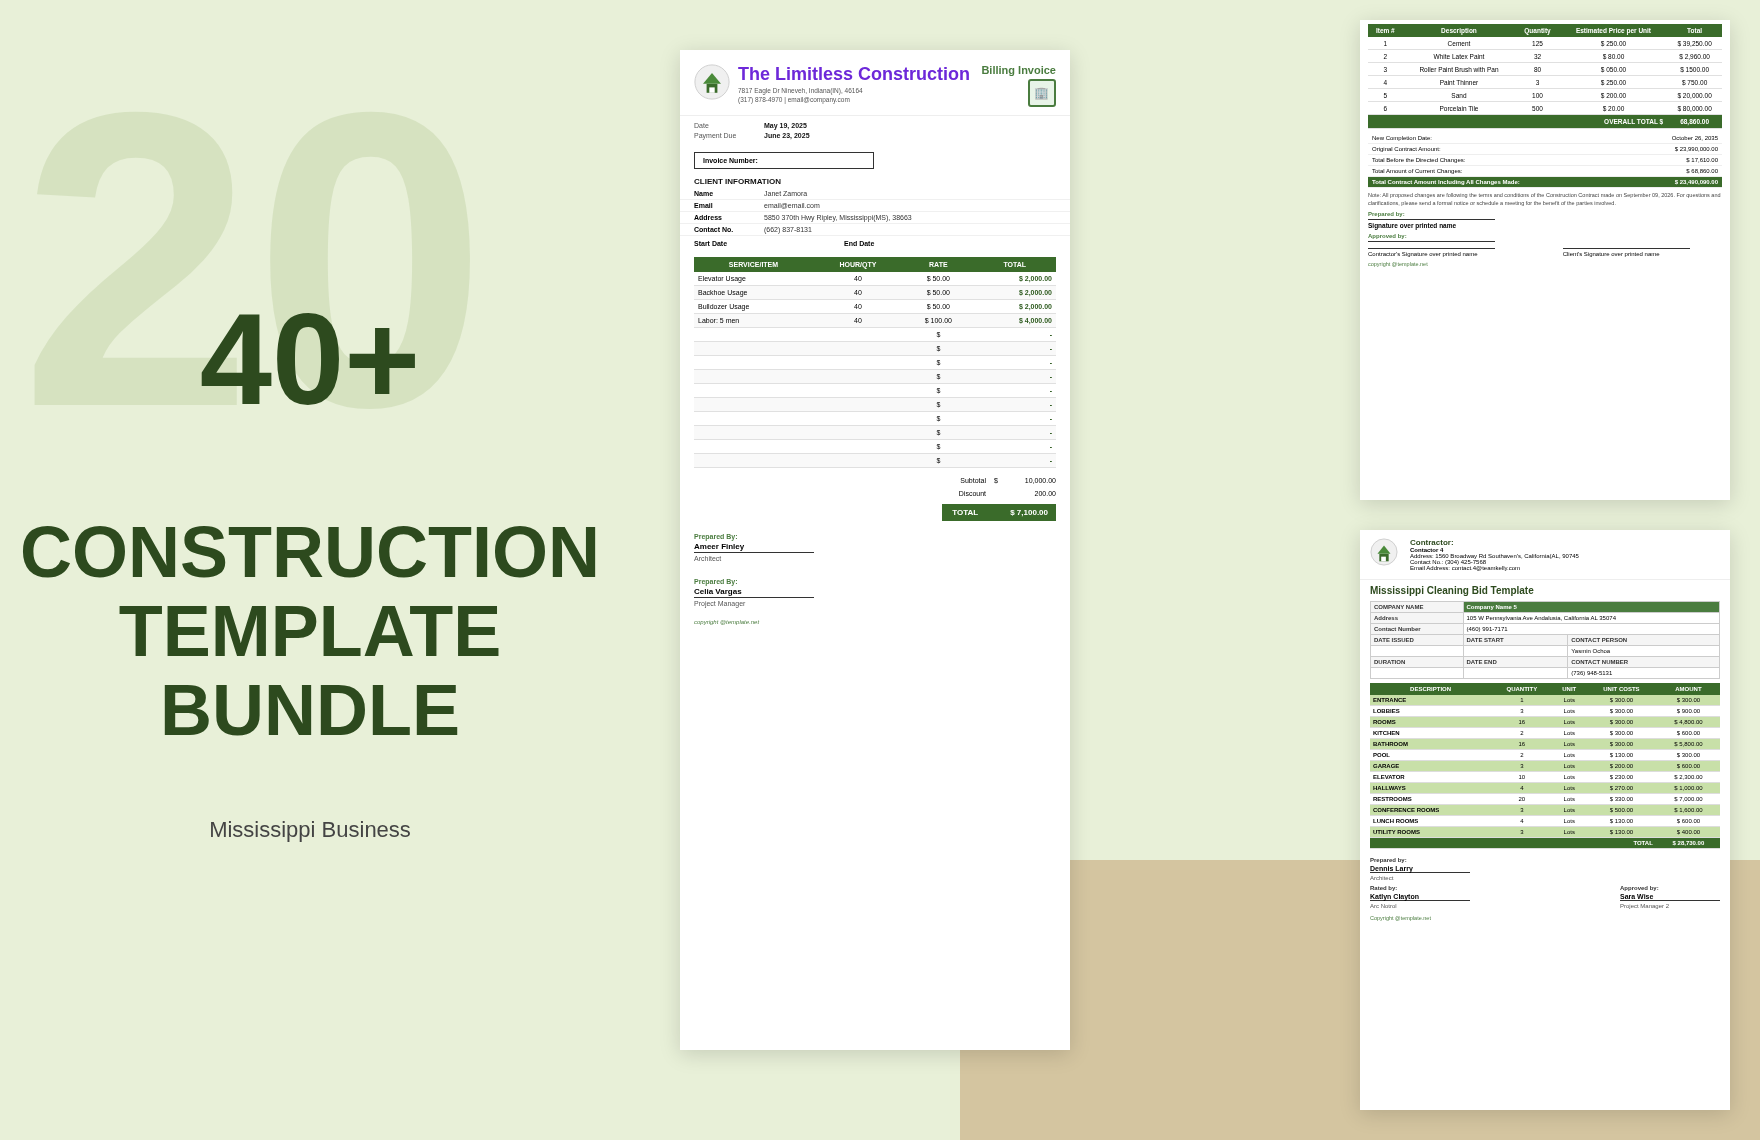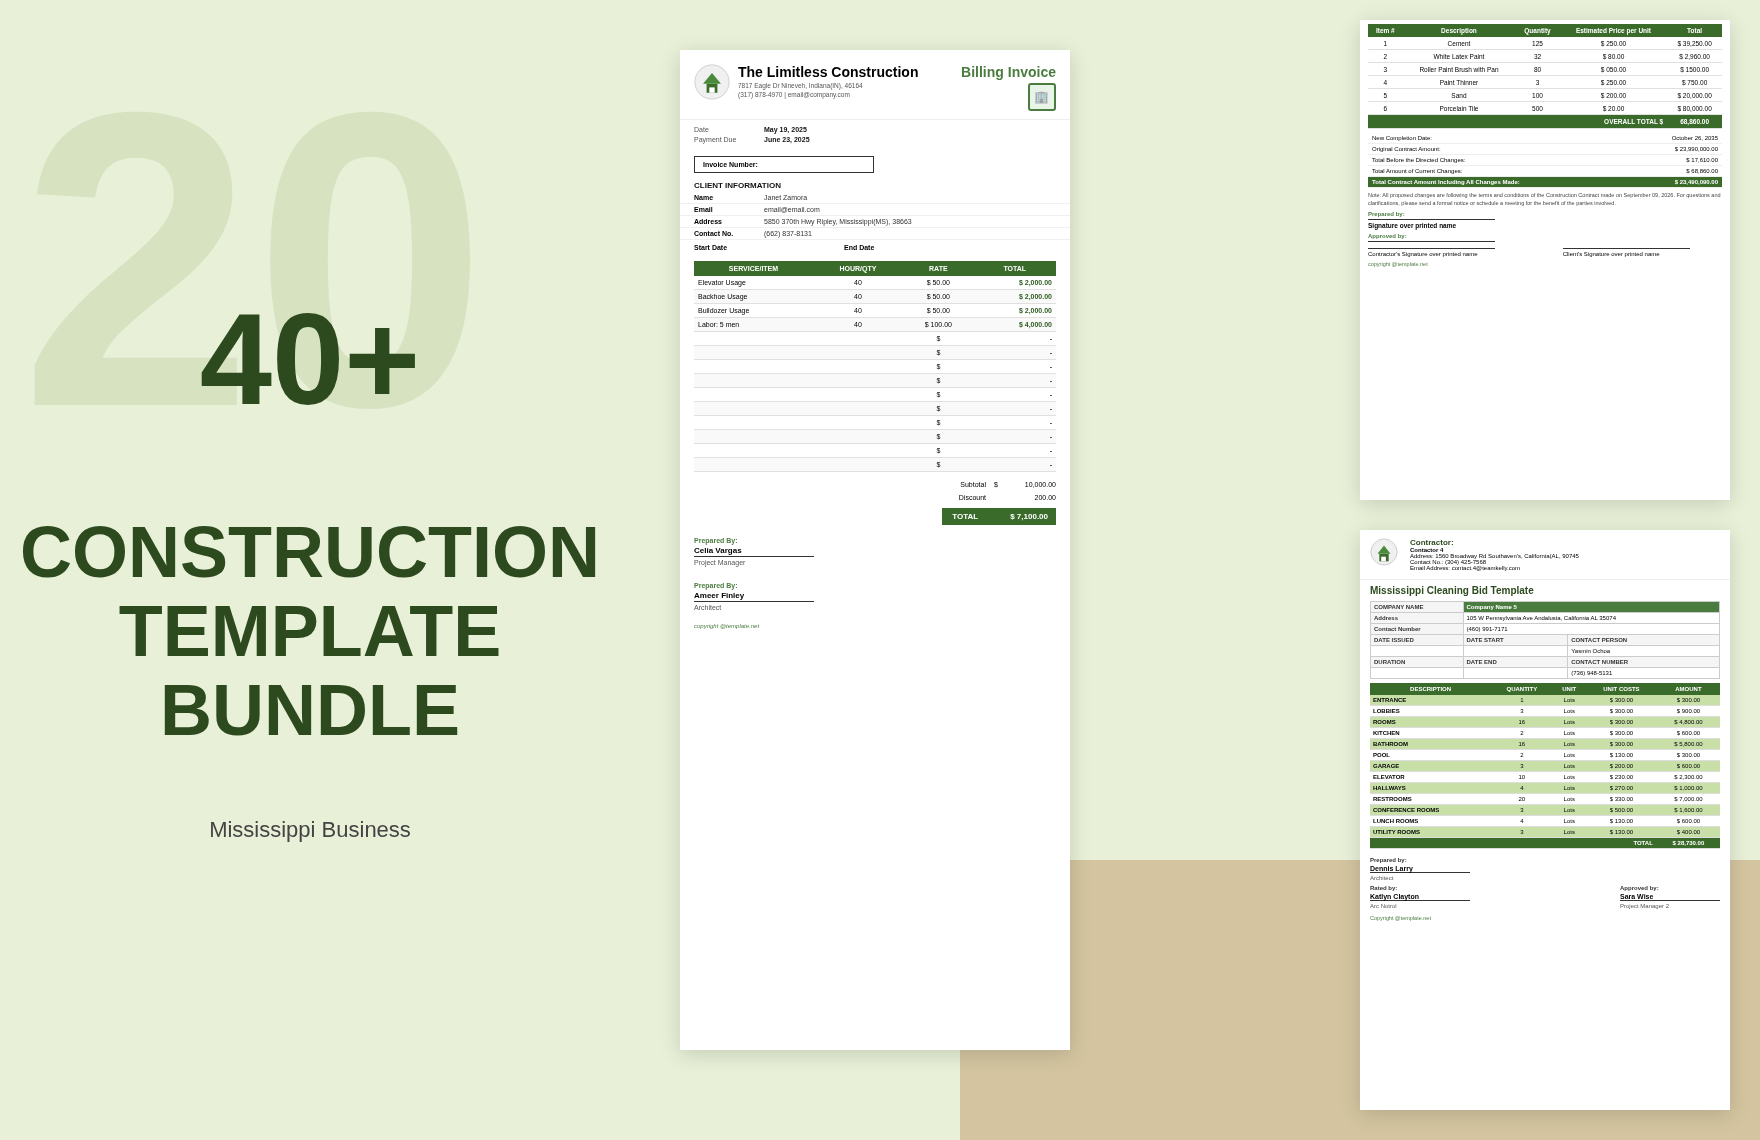--- a/index.html
+++ b/index.html
@@ -125,40 +125,40 @@
     }
 
     .inv-logo {
       width: 36px;
       height: 36px;
       margin-right: 8px;
       flex-shrink: 0;
     }
 
     .inv-company-name {
-      font-size: 14px;
+      font-size: 18px;
       font-weight: 900;
-      color: #000000;
+      color: #6d28d9;
     }
 
     .inv-company-sub {
       font-size: 6.5px;
       color: #555;
       margin-top: 2px;
     }
 
     .inv-billing-badge {
       margin-left: auto;
       display: flex;
       flex-direction: column;
       align-items: flex-end;
     }
 
     .billing-invoice-text {
-      font-size: 14px;
+      font-size: 11px;
       font-weight: 700;
       color: #4a7c3f;
     }
 
     .billing-icon {
       width: 28px;
       height: 28px;
       background: #e8f4e8;
       border: 2px solid #4a7c3f;
       border-radius: 3px;
@@ -776,27 +776,27 @@
 
     <div class="inv-total-row">
       <div class="inv-total-label">TOTAL</div>
       <div class="inv-total-amount">
         $ <span>7,100.00</span>
       </div>
     </div>
 
     <div class="inv-sig-section">
       <div class="inv-sig-label">Prepared By:</div>
+      <div class="inv-sig-name">Ameer Finley</div>
+      <div class="inv-sig-role">Architect</div>
+    </div>
+    <div class="inv-sig-section">
+      <div class="inv-sig-label">Prepared By:</div>
       <div class="inv-sig-name">Celia Vargas</div>
       <div class="inv-sig-role">Project Manager</div>
-    </div>
-    <div class="inv-sig-section">
-      <div class="inv-sig-label">Prepared By:</div>
-      <div class="inv-sig-name">Ameer Finley</div>
-      <div class="inv-sig-role">Architect</div>
     </div>
 
     <div class="inv-copyright">copyright @template.net</div>
   </div>
 
   <div class="doc-top-right">
     <table class="tr-table">
       <thead>
         <tr>
           <th>Item #</th>

